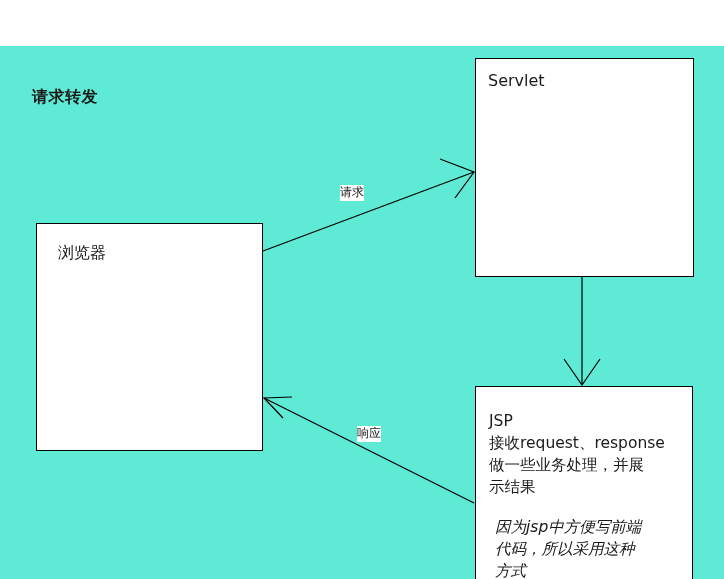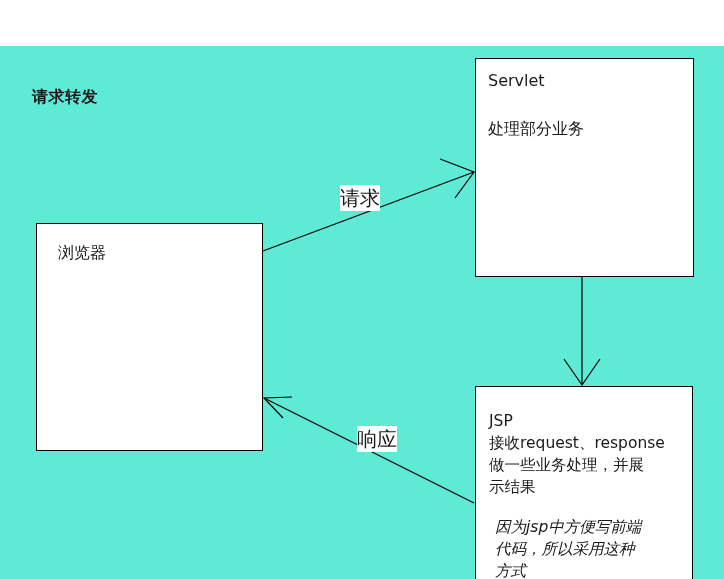--- a/index.html
+++ b/index.html
@@ -50,21 +50,21 @@
   #jsp-block-note {
     left: 495px; top: 470px;
     font-size: 15.5px;
     line-height: 1.42;
     font-style: italic;
   }
 
   .edge-label {
     position: absolute;
     white-space: pre;
-    font-size: 20px;
+    font-size: 12px;
     background: #ffffff;
     line-height: 1.32;
   }
   #label-request  { left: 340px; top: 139px; }
   #label-response { left: 357px; top: 380px; }
   #label-forward  { left: 505px; top: 260px; font-size: 15.5px; line-height: 1.42; }
 
   svg#edges {
     position: absolute;
     left: 0; top: 0;
@@ -82,21 +82,20 @@
 
 <div id="canvas">
 
   <div class="txt" id="diagram-title">请求转发</div>
 
   <div class="node-box" id="browser-box"></div>
   <div class="txt" id="browser-label">浏览器</div>
 
   <div class="node-box" id="servlet-box"></div>
   <div class="txt" id="servlet-title">Servlet</div>
-  <div class="txt" id="servlet-desc">处理部分业务</div>
 
   <div class="node-box" id="jsp-box"></div>
   <div class="txt" id="jsp-block-main">JSP
 接收request、response
 做一些业务处理，并展
 示结果</div>
   <div class="txt" id="jsp-block-note">因为jsp中方便写前端
 代码，所以采用这种
 方式</div>
 

